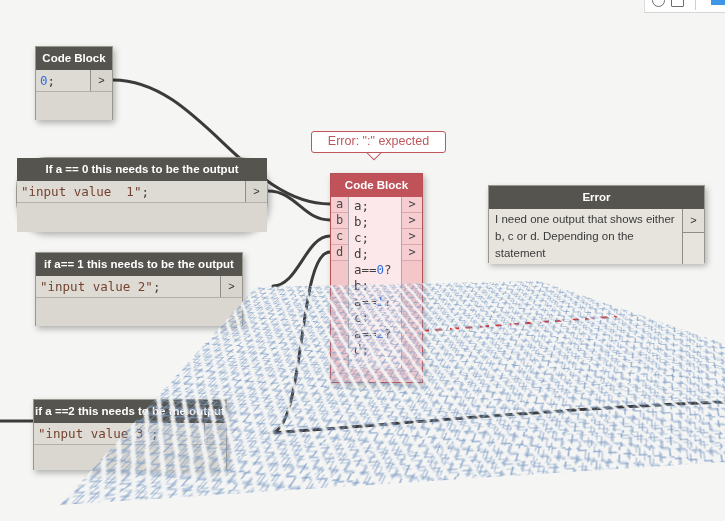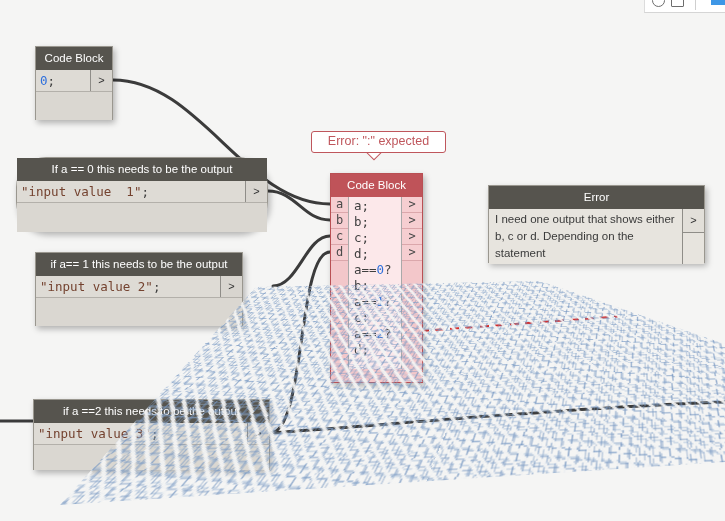--- a/index.html
+++ b/index.html
@@ -23,38 +23,38 @@
     background:repeating-linear-gradient(90deg,#d42c2c 0 9px,transparent 9px 15px);}
 
   
   svg.wires{position:absolute;left:0;top:0;z-index:2;}
   svg.wires path{fill:none;stroke:#3b3b3b;stroke-width:3;stroke-linecap:round;}
 
   
   .node{position:absolute;z-index:3;box-sizing:border-box;
     border:1px solid #9a978f;box-shadow:2px 3px 6px rgba(0,0,0,.28);}
   .hdr{height:23px;line-height:23px;background:#56544e;color:#fff;
-    font-size:11.5px;font-weight:normal;text-align:center;white-space:nowrap;overflow:hidden;}
+    font-size:11.5px;font-weight:bold;text-align:center;white-space:nowrap;overflow:hidden;}
   .row{display:flex;height:22px;background:#dedbd5;border-bottom:1px solid #b3b0aa;box-sizing:border-box;}
   .code{flex:1;font-family:"DejaVu Sans Mono",monospace;font-size:12.5px;line-height:21px;
     padding:0 4px;white-space:pre;color:#3f3f3f;overflow:hidden;}
   .port{width:22px;border-left:1px solid #8f8d88;background:#d8d5cf;text-align:center;
     font-size:11px;line-height:21px;color:#333;box-sizing:border-box;}
   .rest{background:#dad7d1;}
   .tok-plain{color:#3f3f3f;} .tok-num{color:#2d6fdd;} .tok-str{color:#74422f;}
   .code-line{height:16px;line-height:16px;}
   .row .code-line{height:21px;line-height:21px;}
 
   .cb1{left:35px;top:46px;width:78px;height:74px;}
   .cb1 .rest{height:28px;}
   .if0{left:16px;top:157px;width:252px;height:75px;border-radius:30px;}
   .if0 .rest{height:29px;}
   .if1{left:35px;top:252px;width:208px;height:74px;}
   .if1 .rest{height:28px;}
-  .if2{left:33px;top:399px;width:237px;height:71px;}
+  .if2{left:33px;top:399px;width:194px;height:71px;}
   .if2 .rest{height:25px;}
 
   
   .err{left:330px;top:173px;width:93px;height:210px;background:#f3c7ca;border:1px solid #b95054;}
   .err .hdr{background:#bf5359;}
   .err-body{display:flex;align-items:flex-start;height:187px;}
   .err-in{width:17px;}
   .err-out{width:20px;}
   .err-port{height:16px;line-height:15px;box-sizing:border-box;background:#f6ced1;
     border-bottom:1px solid #dba7ab;font-family:"DejaVu Sans Mono",monospace;

